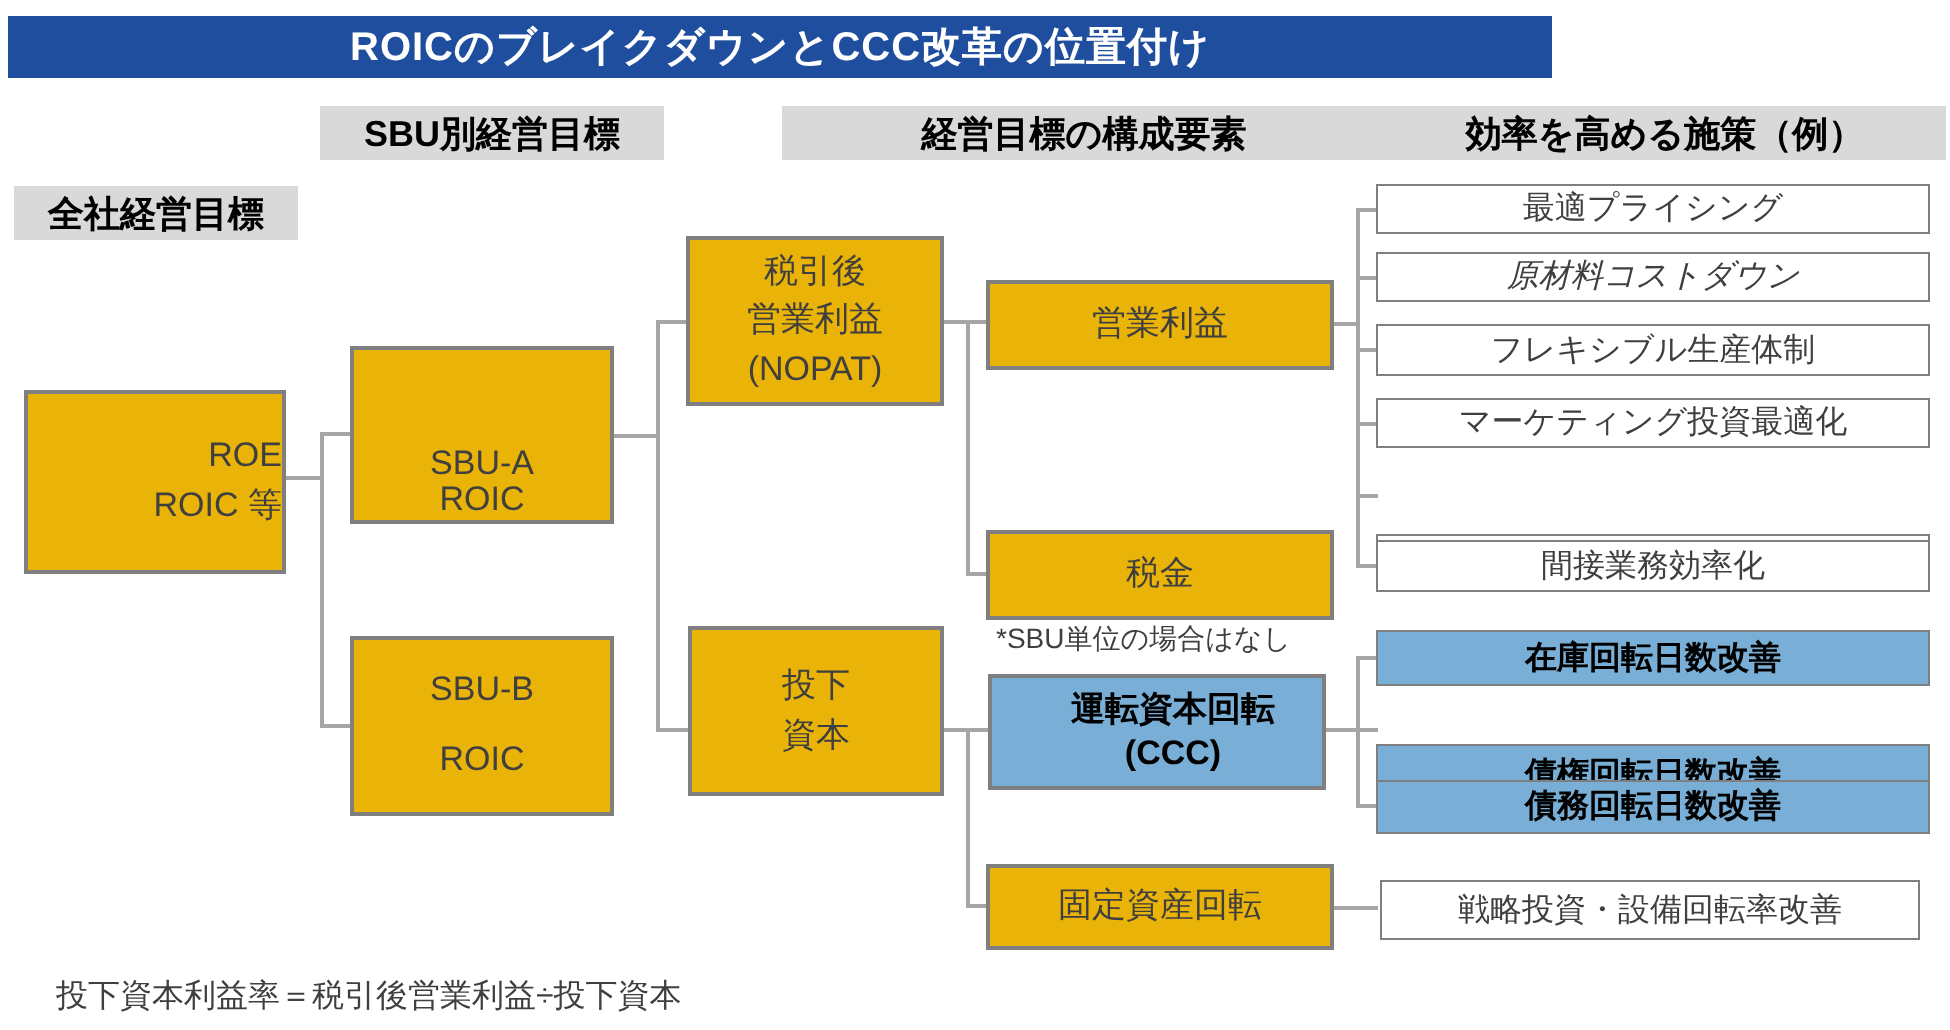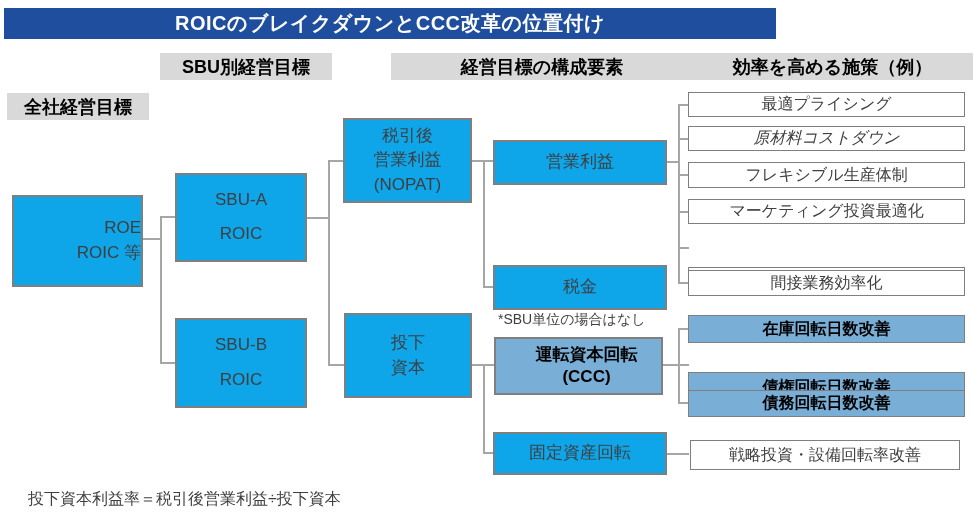--- a/index.html
+++ b/index.html
@@ -20,21 +20,21 @@
     background:var(--banner);color:#fff;font-weight:bold;font-size:20px;
     display:flex;align-items:center;justify-content:center;letter-spacing:.5px;
   }
   .colhead{
     position:absolute;top:53px;height:27px;background:var(--header-bg);
     color:#000;font-weight:bold;font-size:18px;
     display:flex;align-items:center;justify-content:center;
   }
 
   .box{
-    position:absolute;background:#0ea5e9;border:2px solid var(--box-border);
+    position:absolute;background:#eab308;border:2px solid var(--box-border);
     color:var(--text);font-size:17px;line-height:1.45;
     display:flex;flex-direction:column;align-items:center;justify-content:center;
     text-align:center;
   }
   .box.spread{justify-content:space-evenly;line-height:1.1;}
   .box.blue{
     background:var(--highlight-fill);color:#000;font-weight:bold;line-height:1.3;
   }
 
   .measure{
@@ -102,21 +102,21 @@
   <div class="line" style="left:678px;top:364px;width:11px;height:2px;"></div>
   <div class="line" style="left:678px;top:402px;width:11px;height:2px;"></div>
 
   <div class="line" style="left:667px;top:453px;width:22px;height:2px;"></div>
 
   <div class="box" style="left:12px;top:195px;width:131px;height:92px;align-items:flex-end;">
     <span>ROE</span>
     <span>ROIC 等</span>
   </div>
 
-  <div class="box spread" style="left:175px;top:173px;width:132px;height:89px;">
+  <div class="box spread" style="left:175px;top:173px;width:132px;height:89px;justify-content:flex-end;">
     <span>SBU-A</span>
     <span>ROIC</span>
   </div>
 
   <div class="box spread" style="left:175px;top:318px;width:132px;height:90px;">
     <span>SBU-B</span>
     <span>ROIC</span>
   </div>
 
   <div class="box" style="left:343px;top:118px;width:129px;height:85px;">

